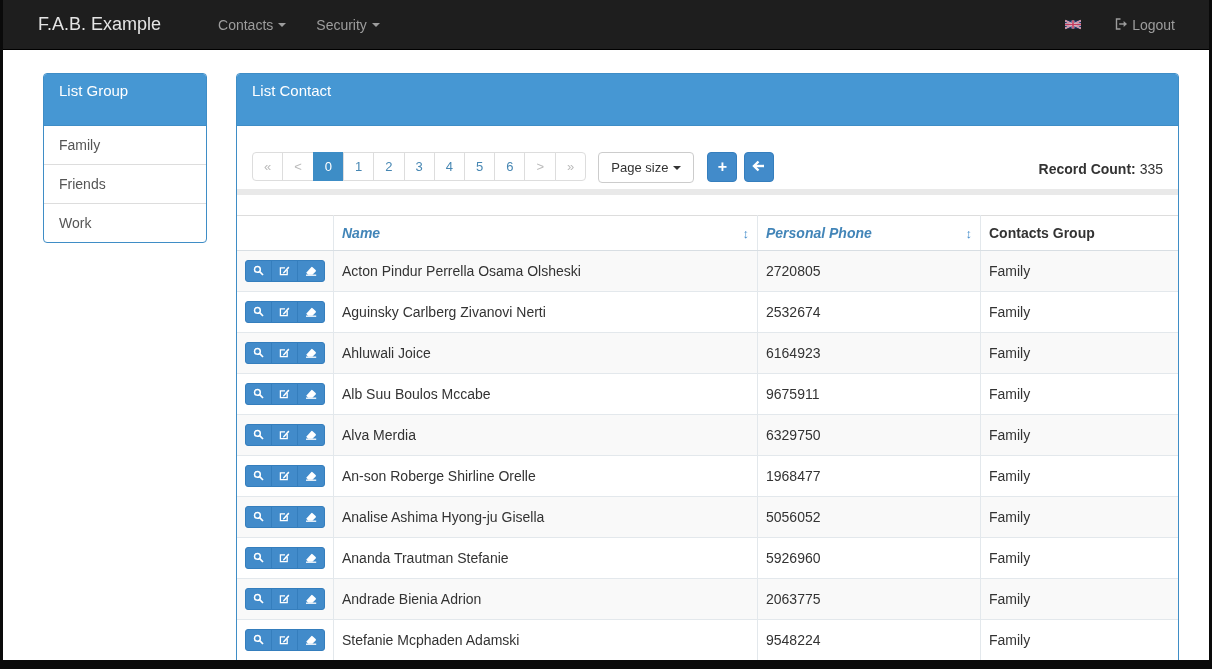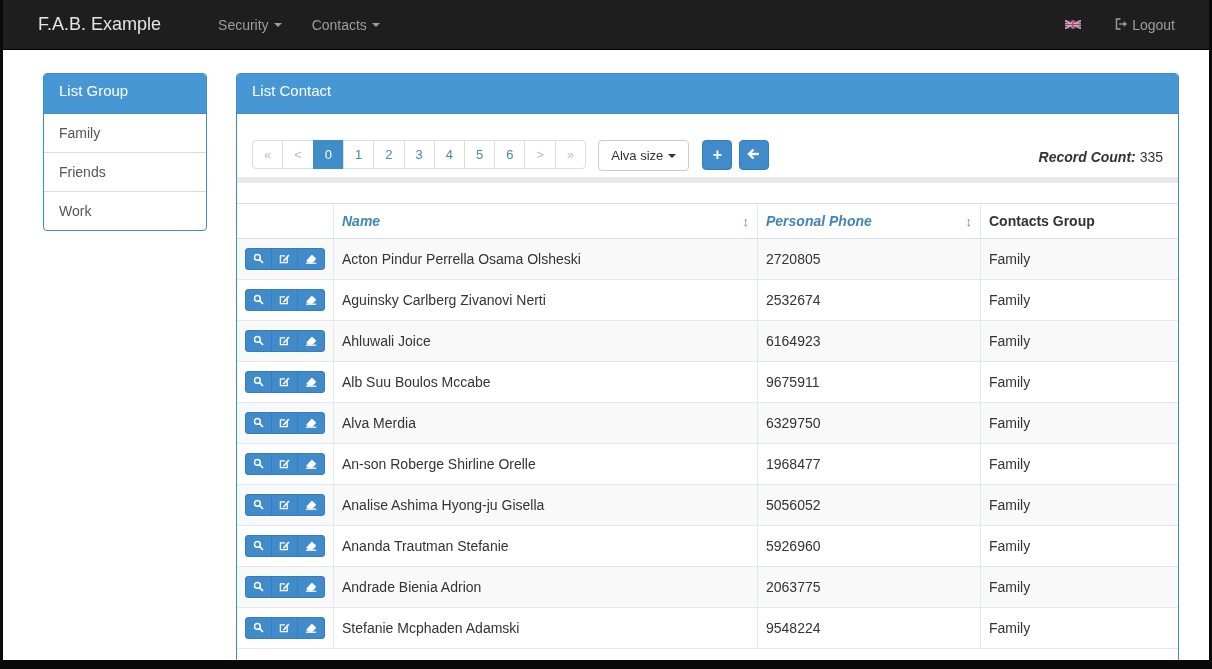--- a/index.html
+++ b/index.html
@@ -29,21 +29,21 @@
   .nav-right { margin-left:auto; display:flex; align-items:center; gap:32px; }
   .flag { display:inline-flex; cursor:pointer; }
   .nav-right .nav-link { padding:0 2px; display:inline-flex; align-items:center; gap:4px; }
 
   
   .content { display:flex; align-items:flex-start; padding:23px 30px 0 40px; gap:29px; }
 
   .panel { background:#fff; border:1px solid #3f8dc6; border-radius:4px; }
   .panel-heading {
     background:#4697d3; color:#fff; font-size:15px; padding:8px 15px;
-    border-bottom:1px solid #3f8dc6; border-radius:3px 3px 0 0; height:40px;
+    border-bottom:1px solid #3f8dc6; border-radius:3px 3px 0 0; height:52px;
   }
 
   
   .sidebar-panel { width:164px; flex:0 0 164px; }
   .sidebar-list { list-style:none; }
   .sidebar-list li { border-top:1px solid #ddd; }
   .sidebar-list li:first-child { border-top:none; }
   .sidebar-list a {
     display:block; padding:11px 15px; font-size:14px; color:#555;
     text-decoration:none; cursor:pointer;
@@ -71,21 +71,21 @@
     font-family:"Liberation Sans", sans-serif; display:inline-flex; align-items:center;
   }
   .sq-btn {
     margin-left:13px; width:30px; height:30px; background:#428bca;
     border:1px solid #357ebd; border-radius:4px; color:#fff; cursor:pointer;
     display:inline-flex; align-items:center; justify-content:center;
     font-size:16px; font-weight:bold; font-family:"Liberation Sans", sans-serif;
   }
   .sq-btn + .sq-btn { margin-left:7px; }
   .record-count { margin-left:auto; font-size:14px; color:#333; padding-top:9px; white-space:nowrap; }
-  .record-count b { font-weight:bold;font-style:italic; }
+  .record-count b { font-weight:bold; }
 
   .gray-band { height:6px; background:#e9e9e9; margin-top:6px; }
 
   
   .list-table { width:100%; border-collapse:collapse; font-size:14px; color:#333; margin-top:20px; }
   .list-table th, .list-table td { border:1px solid #e3e8ec; padding:9px 8px; text-align:left; }
   .list-table th { border-top:1px solid #ddd; border-bottom:1px solid #d8dee3; background:#fff; font-weight:bold; }
   .list-table th:first-child, .list-table td:first-child { border-left:none; }
   .list-table th:last-child, .list-table td:last-child { border-right:none; }
   .list-table tbody tr:nth-child(odd) td { background:#f9f9f9; }
@@ -110,25 +110,25 @@
 </style>
 </head>
 <body>
 
 <div class="viewport">
   <div class="page">
 
     <nav class="navbar">
       <a class="brand">F.A.B. Example</a>
       <a class="nav-link">
-        <span>Security</span>
+        <span>Contacts</span>
         <span class="caret"></span>
       </a>
       <a class="nav-link">
-        <span>Contacts</span>
+        <span>Security</span>
         <span class="caret"></span>
       </a>
       <div class="nav-right">
         <span class="flag">
           <svg width="16" height="11" viewBox="0 0 60 30">
             <rect width="60" height="30" fill="#24356d"></rect>
             <path d="M0,0 L60,30 M60,0 L0,30" stroke="#e9e4e7" stroke-width="6"></path>
             <path d="M0,0 L60,30 M60,0 L0,30" stroke="#c23a5e" stroke-width="2.5"></path>
             <path d="M30,0 V30 M0,15 H60" stroke="#e9e4e7" stroke-width="10"></path>
             <path d="M30,0 V30 M0,15 H60" stroke="#c23a5e" stroke-width="6"></path>
@@ -198,21 +198,21 @@
                   <a class="link">6</a>
                 </li>
                 <li>
                   <a class="disabled">&gt;</a>
                 </li>
                 <li>
                   <a class="disabled">»</a>
                 </li>
               </ul>
             <button class="pagesize-btn">
-              <span>Alva size</span>
+              <span>Page size</span>
               <span class="caret"></span>
             </button>
             <button class="sq-btn">
               <span>+</span>
             </button>
             <button class="sq-btn">
               <span>
                 <svg width="14" height="12" viewBox="0 0 14 12">
                   <path d="M6.5 1.5 L2 6 l4.5 4.5" fill="none" stroke="#fff" stroke-width="2.4"></path>
                   <line x1="2.4" y1="6" x2="12" y2="6" stroke="#fff" stroke-width="2.4"></line>

